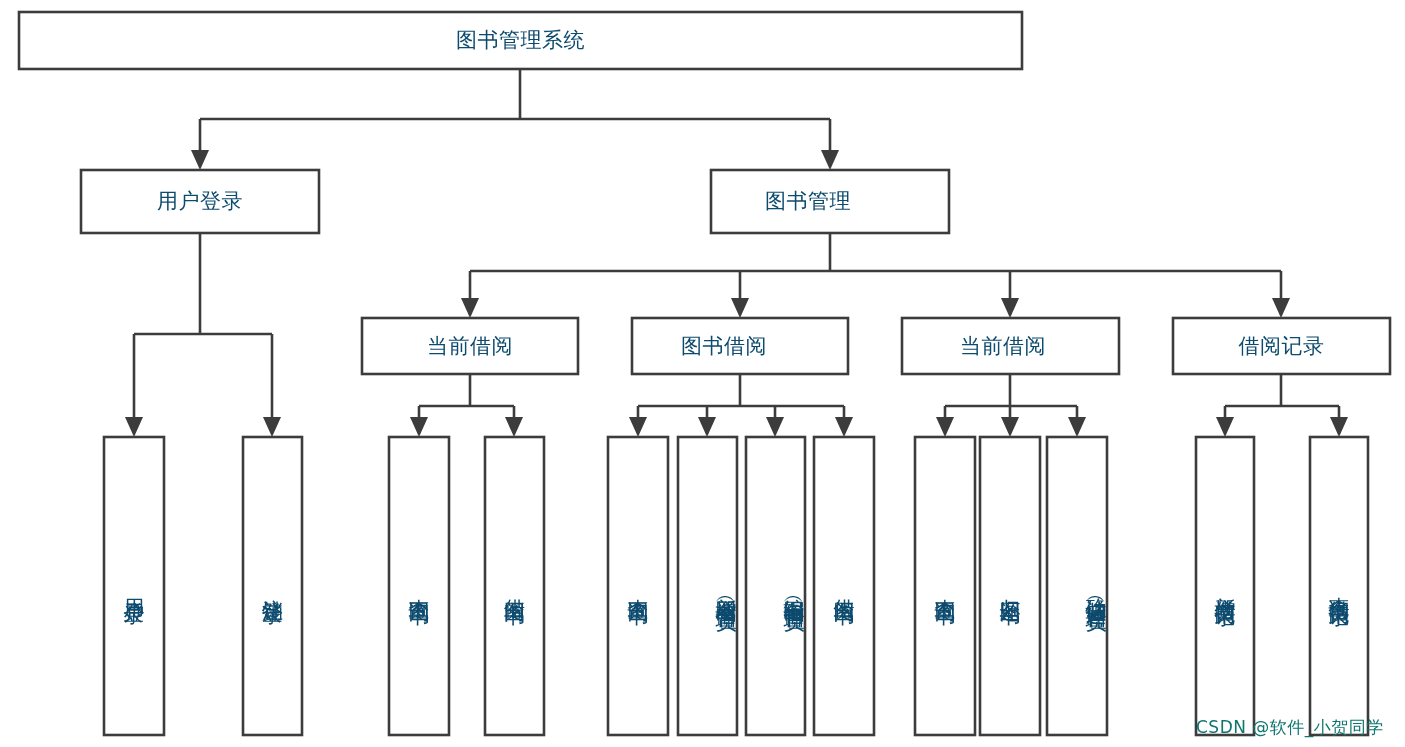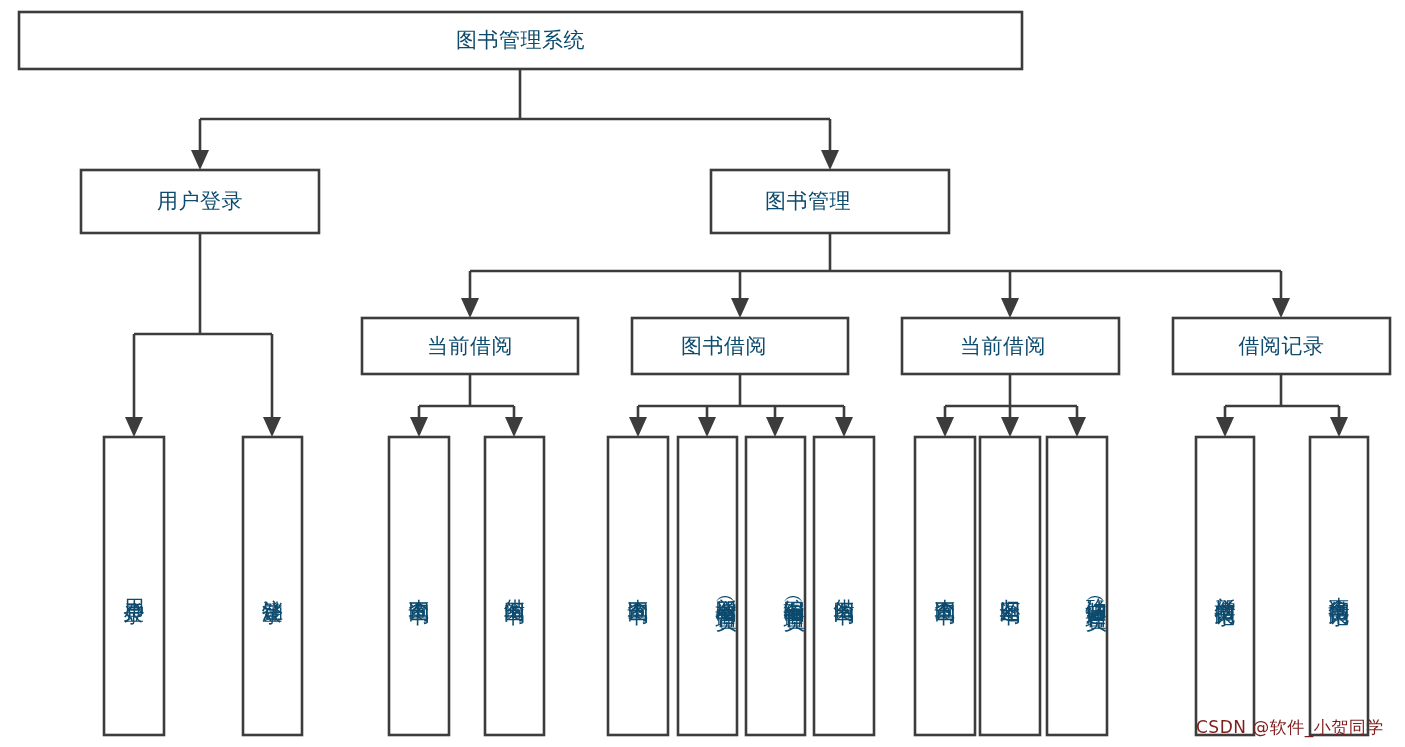--- a/index.html
+++ b/index.html
@@ -59,21 +59,21 @@
     writing-mode: vertical-rl;
     text-orientation: upright;
     font-size: 21px;
     line-height: 1.05;
     letter-spacing: 2px;
     white-space: nowrap;
   }
   .watermark {
     position: absolute;
     font-size: 17px;
-    color: #7f1d1d;
+    color: #0f766e;
     white-space: nowrap;
     letter-spacing: 0.5px;
   }
 </style>
 </head>
 <body>
 
 <div id="diagram-root">
 
   <svg class="diagram-canvas" viewBox="0 0 1405 747">

